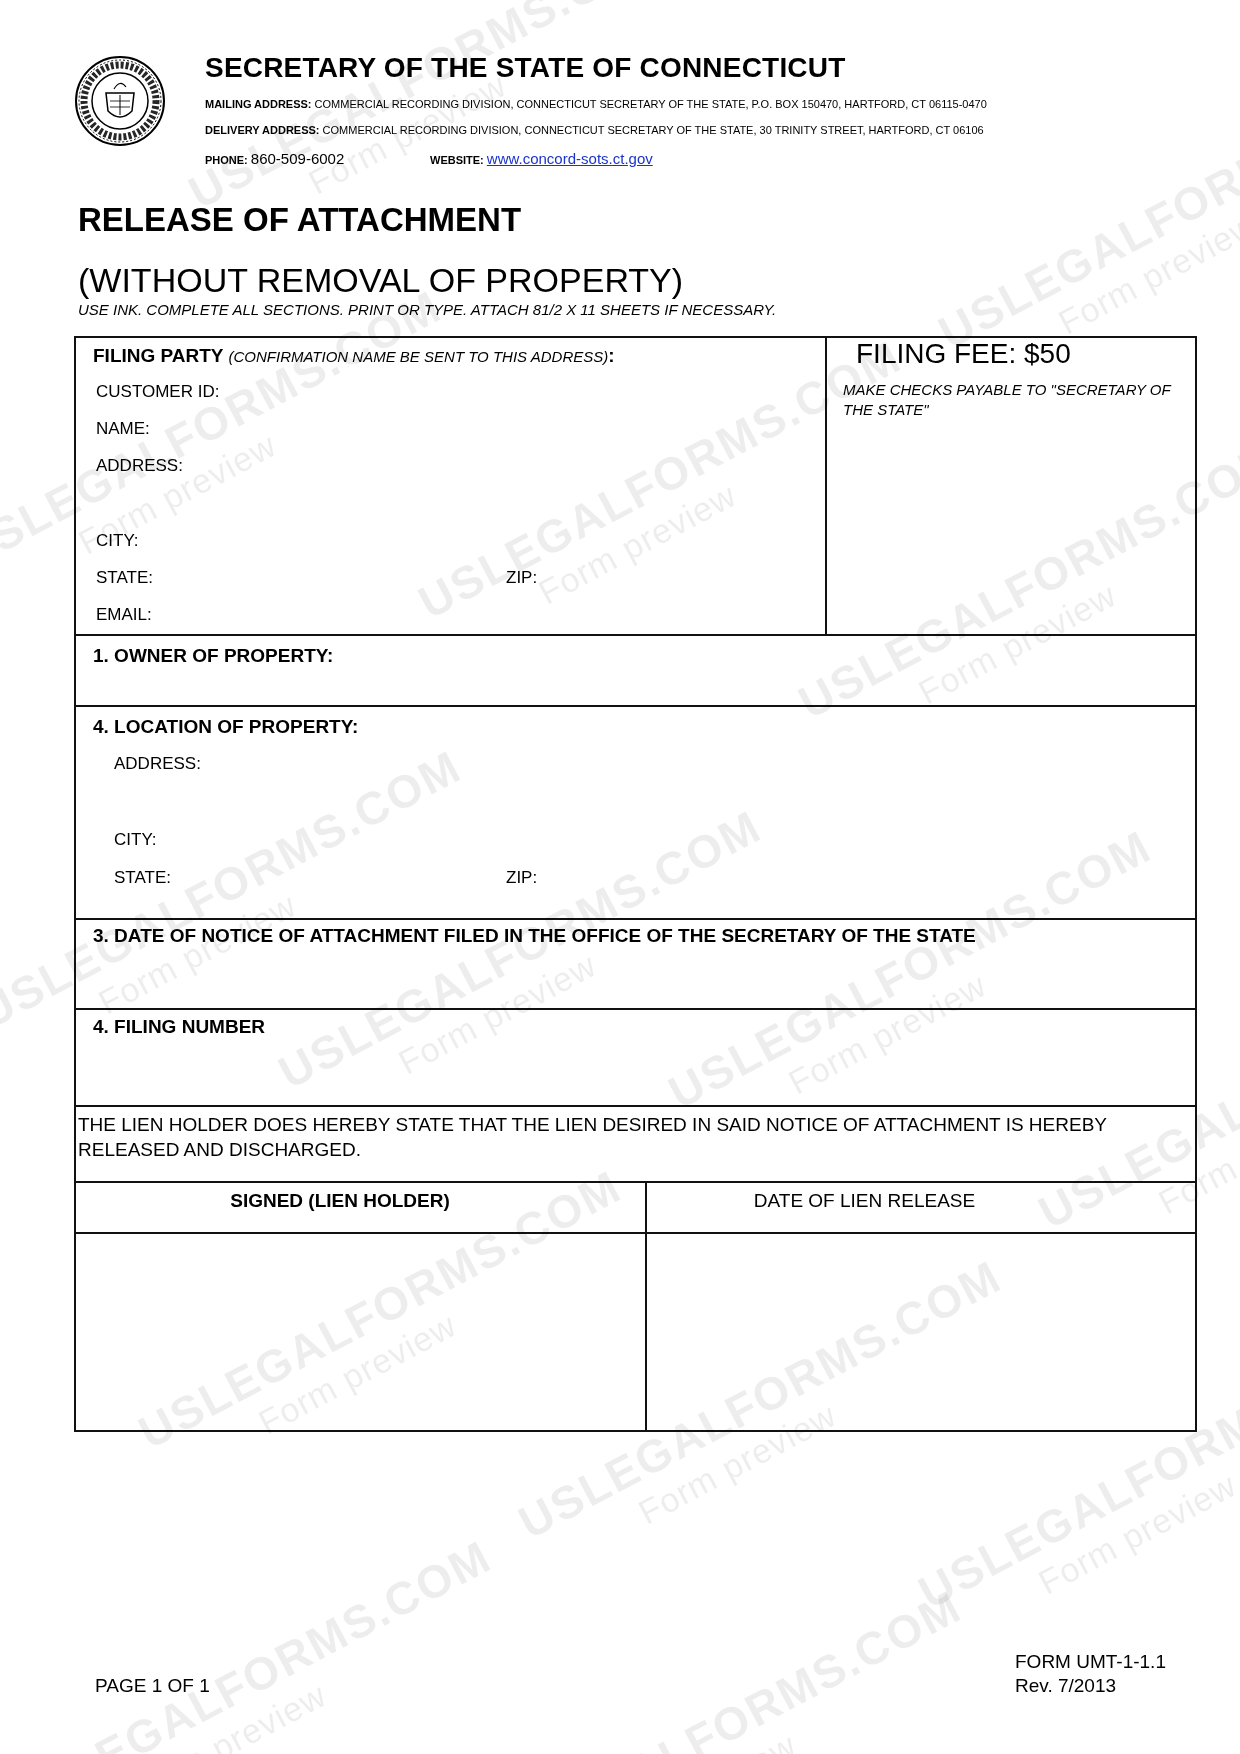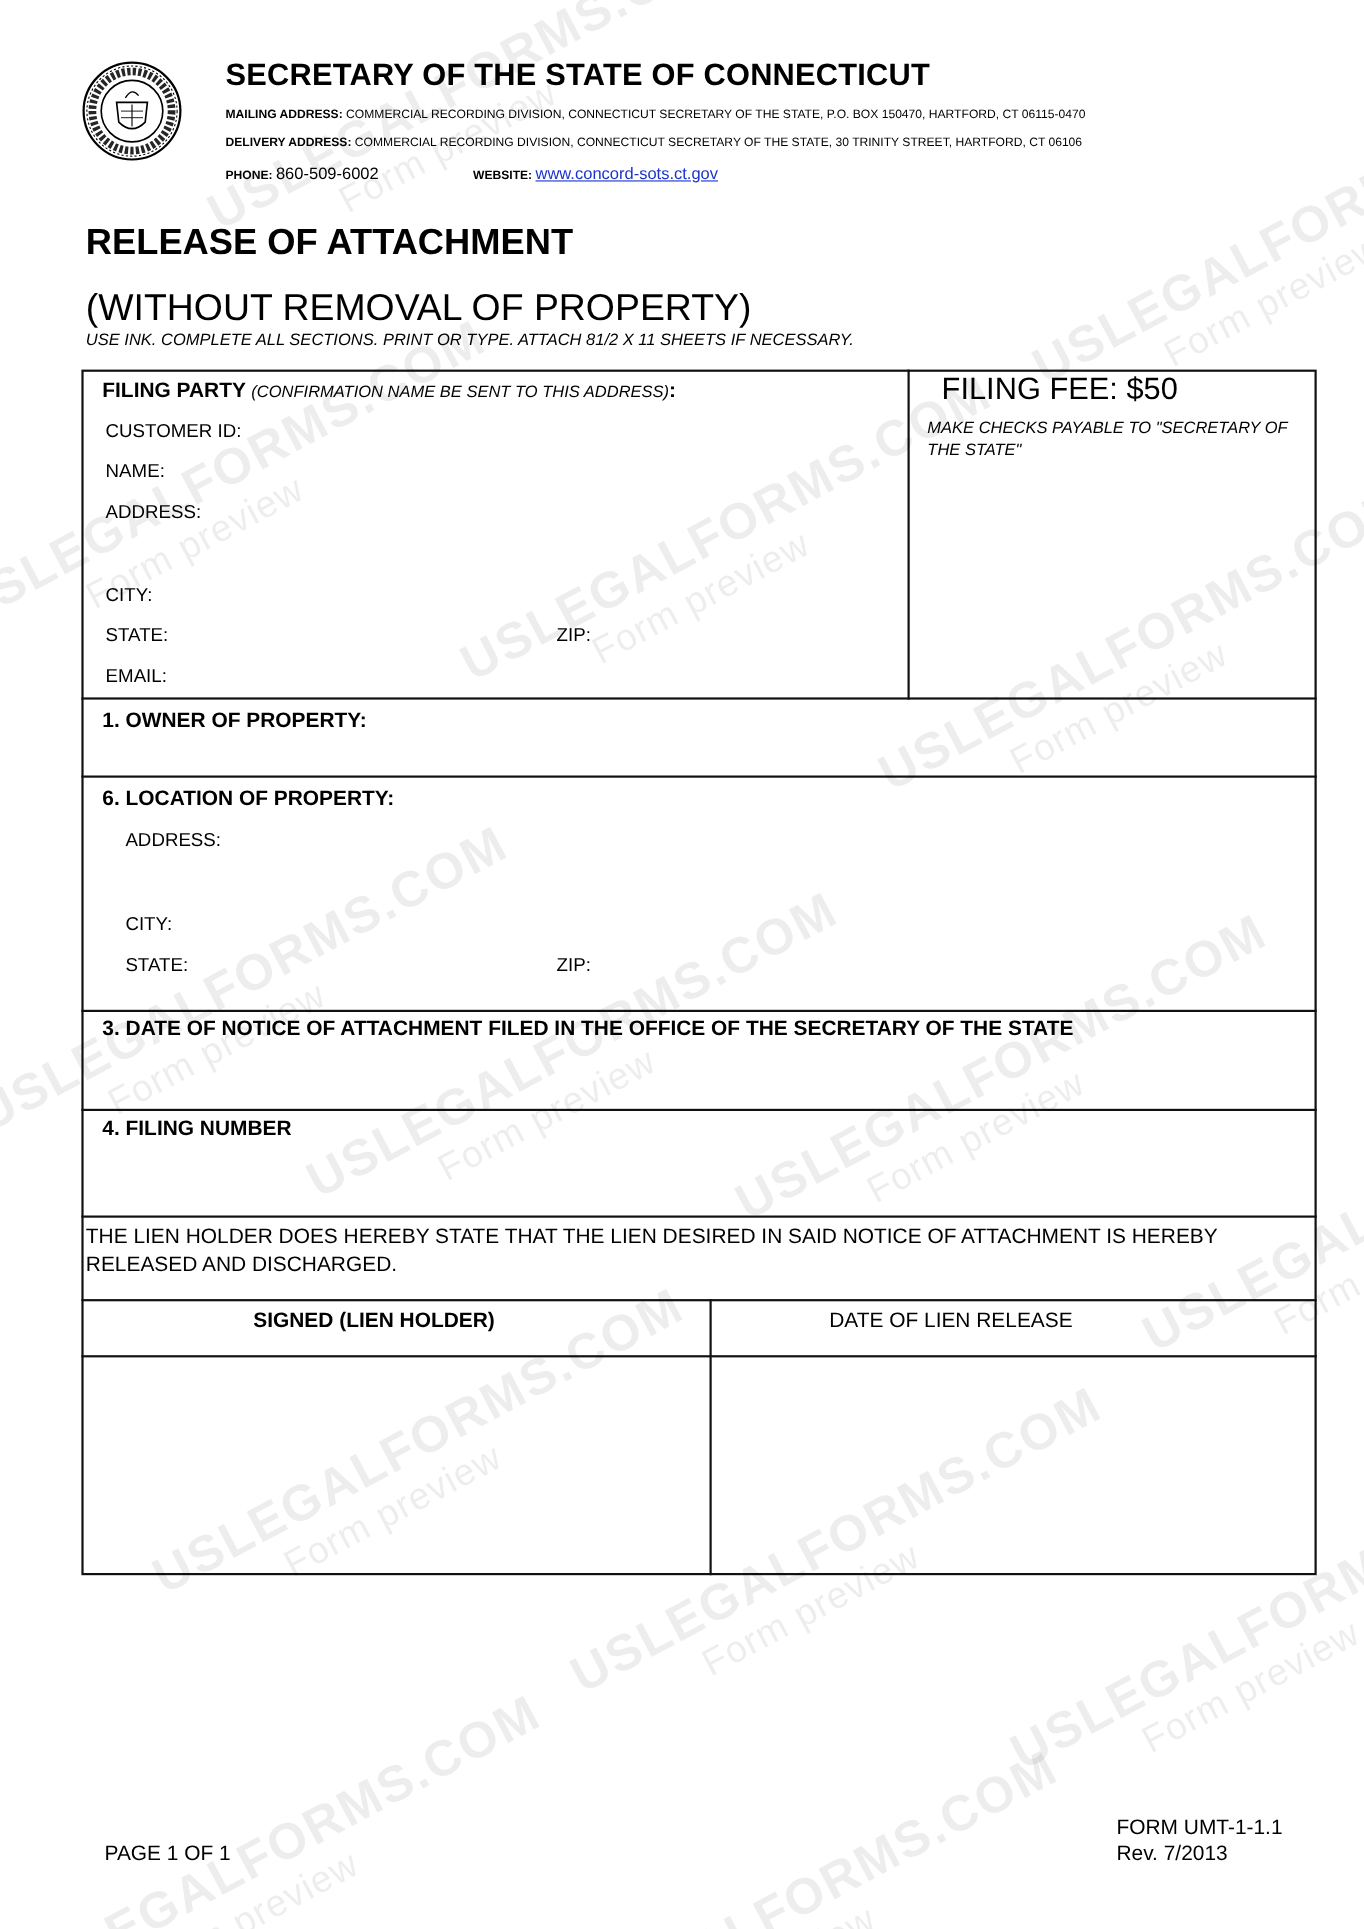--- a/index.html
+++ b/index.html
@@ -95,21 +95,21 @@
 <div class="lbl" style="left:96px; top:456px;">ADDRESS:</div>
 <div class="lbl" style="left:96px; top:531px;">CITY:</div>
 <div class="lbl" style="left:96px; top:568px;">STATE:</div>
 <div class="lbl" style="left:506px; top:568px;">ZIP:</div>
 <div class="lbl" style="left:96px; top:605px;">EMAIL:</div>
 
 <div class="fee">FILING FEE: $50</div>
 <div class="fee-note">MAKE CHECKS PAYABLE TO "SECRETARY OF THE STATE"</div>
 
 <div class="sec" style="left:93px; top:645px;">1. OWNER OF PROPERTY:</div>
-<div class="sec" style="left:93px; top:716px;">6. LOCATION OF PROPERTY:</div>
+<div class="sec" style="left:93px; top:716px;">4. LOCATION OF PROPERTY:</div>
 <div class="lbl" style="left:114px; top:754px;">ADDRESS:</div>
 <div class="lbl" style="left:114px; top:830px;">CITY:</div>
 <div class="lbl" style="left:114px; top:868px;">STATE:</div>
 <div class="lbl" style="left:506px; top:868px;">ZIP:</div>
 <div class="sec" style="left:93px; top:925px;">3. DATE OF NOTICE OF ATTACHMENT FILED IN THE OFFICE OF THE SECRETARY OF THE STATE</div>
 <div class="sec" style="left:93px; top:1016px;">4. FILING NUMBER</div>
 
 <div class="statement">THE LIEN HOLDER DOES HEREBY STATE THAT THE LIEN DESIRED IN SAID NOTICE OF ATTACHMENT IS HEREBY RELEASED AND DISCHARGED.</div>
 
 <div class="col-head" style="left:76px; width:528px;font-weight:bold;">SIGNED (LIEN HOLDER)</div>

